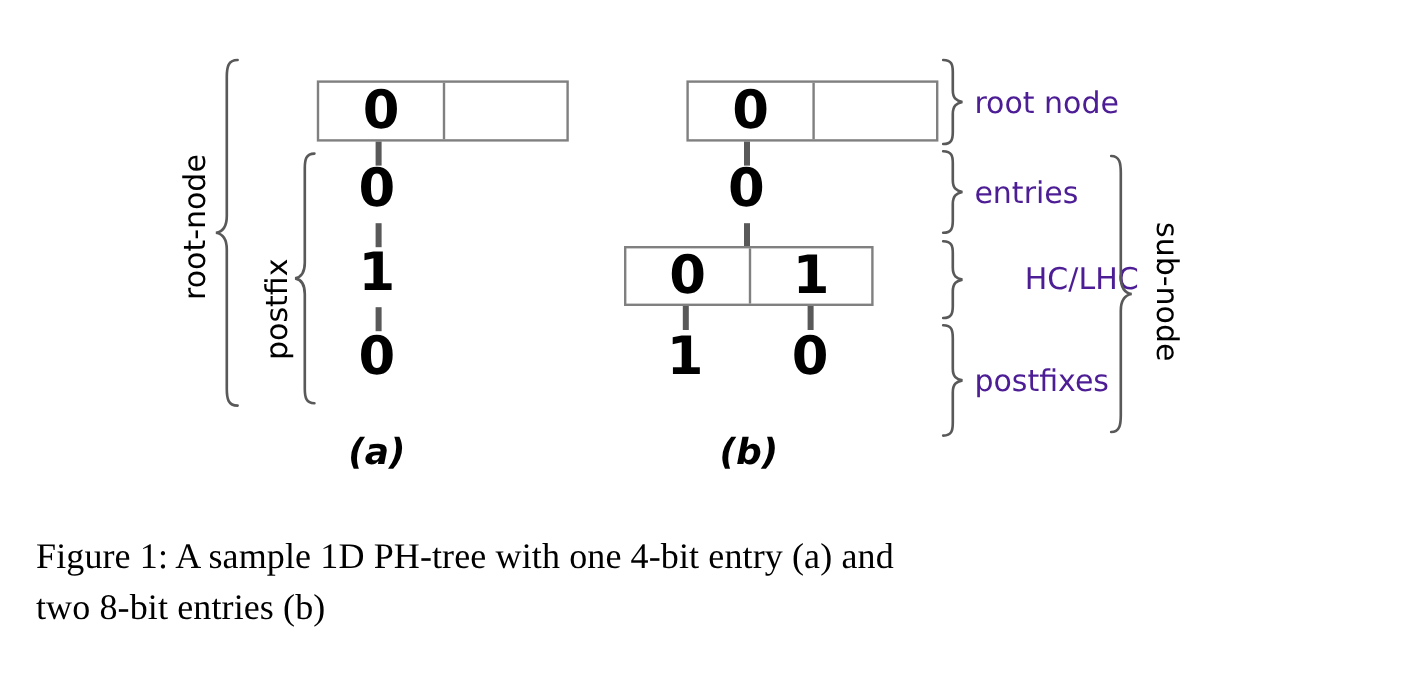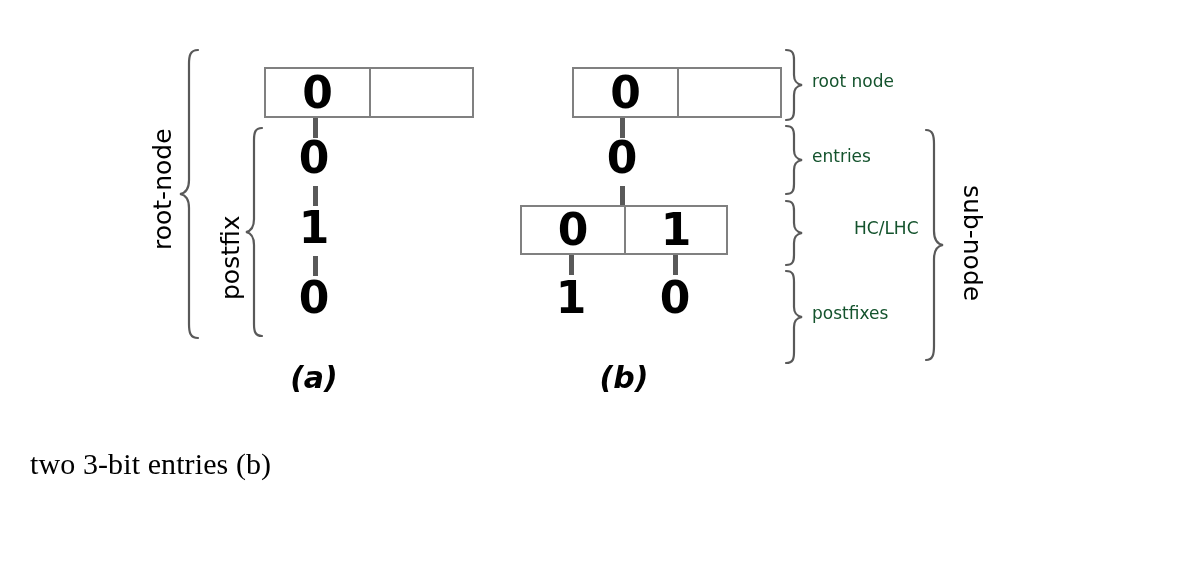--- a/index.html
+++ b/index.html
@@ -70,22 +70,22 @@
     color: #000000;
     text-align: center;
     width: 80px;
     line-height: 1;
   }
 
   
   .side-label {
     position: absolute;
     font-family: "DejaVu Sans", sans-serif;
-    font-size: 17px;
-    color: #14532d;
+    font-size: 25px;
+    color: #4c1d95;
     line-height: 1;
     white-space: nowrap;
   }
 
   
   .rot-label {
     position: absolute;
     font-family: "DejaVu Sans", sans-serif;
     font-size: 25px;
     color: #000000;
@@ -198,16 +198,17 @@
   <div class="side-label" style="left:812px; top:305px;">postfixes</div>
 
   <div class="brace abs" style="left:922px; top:128px;">
     <svg width="24" height="234" viewBox="0 0 24 234">
       <path d="M4 2 C11 2 12 8 12 16 L12 103 C12 112 15 116 21 117 C15 118 12 122 12 131 L12 218 C12 226 11 232 4 232" fill="none" stroke="#595959" stroke-width="2.2" stroke-linecap="round"></path>
     </svg>
   </div>
   <div class="rot-label rot-cw" style="left:985px; top:185px;">sub-node</div>
 
   <div class="caption" style="left:30px; top:443px; width:1110px;">
-    <div>two 3-bit entries (b)</div>
+    <div>Figure 1: A sample 1D PH-tree with one 4-bit entry (a) and</div>
+    <div>two 8-bit entries (b)</div>
   </div>
 
 </div>
 
 </body></html>

